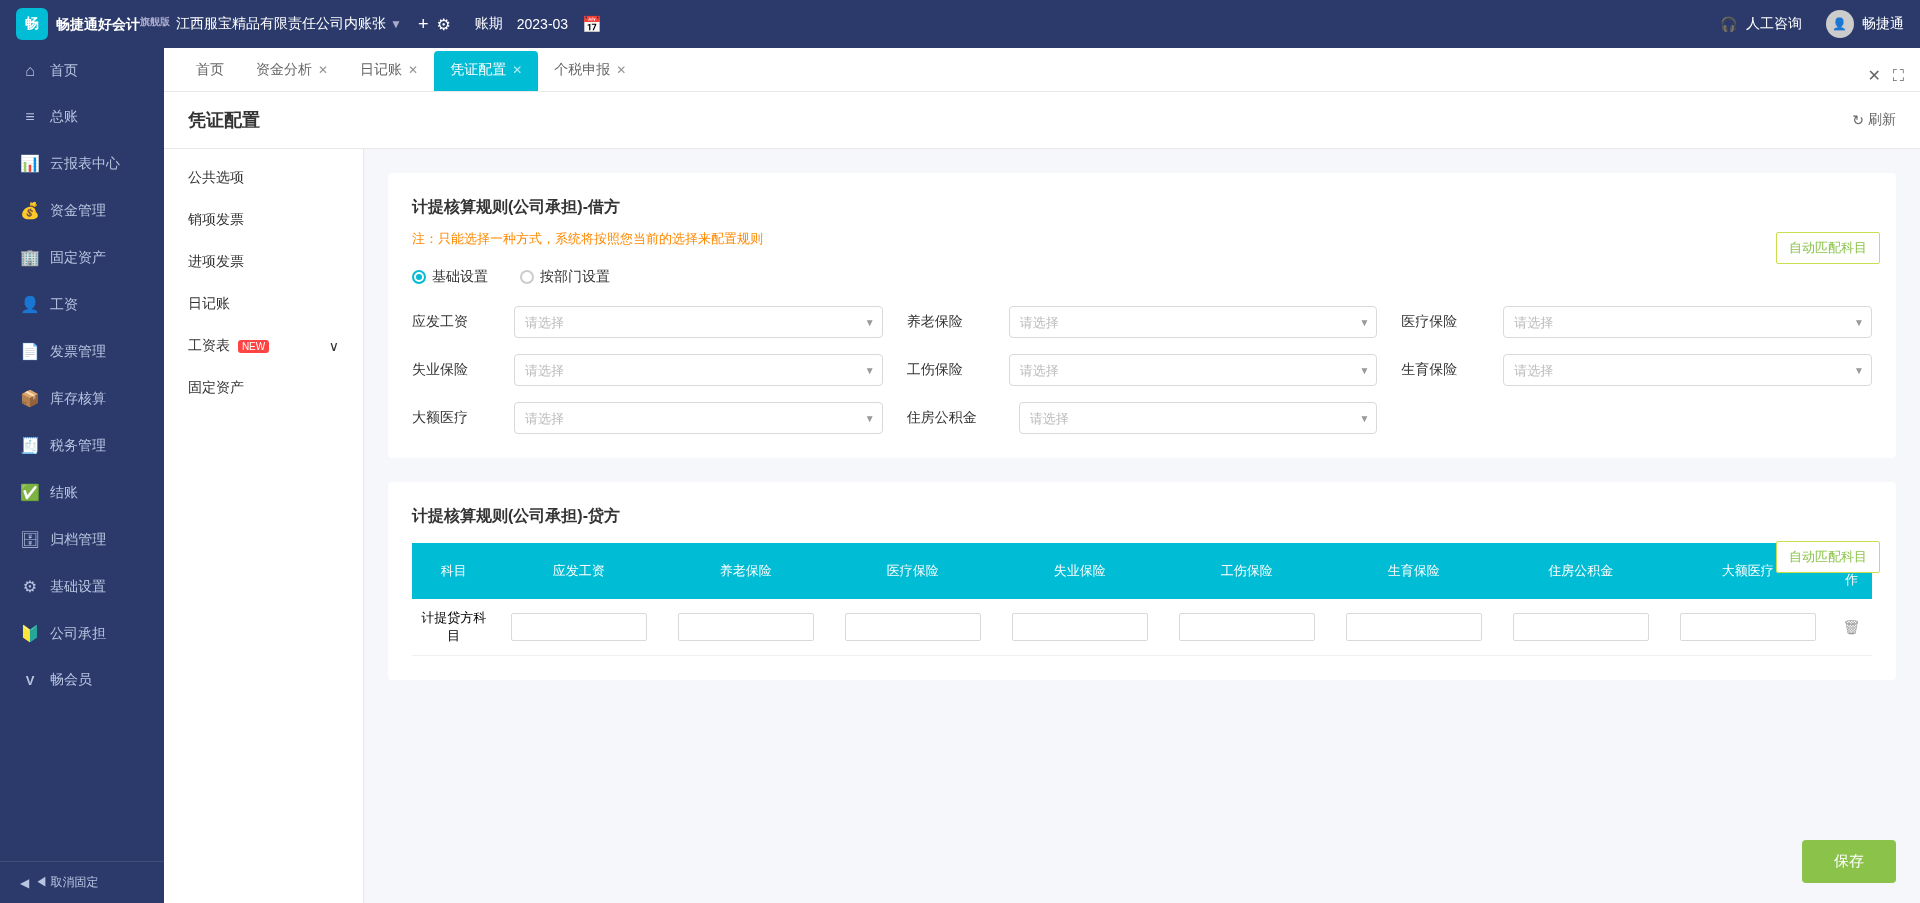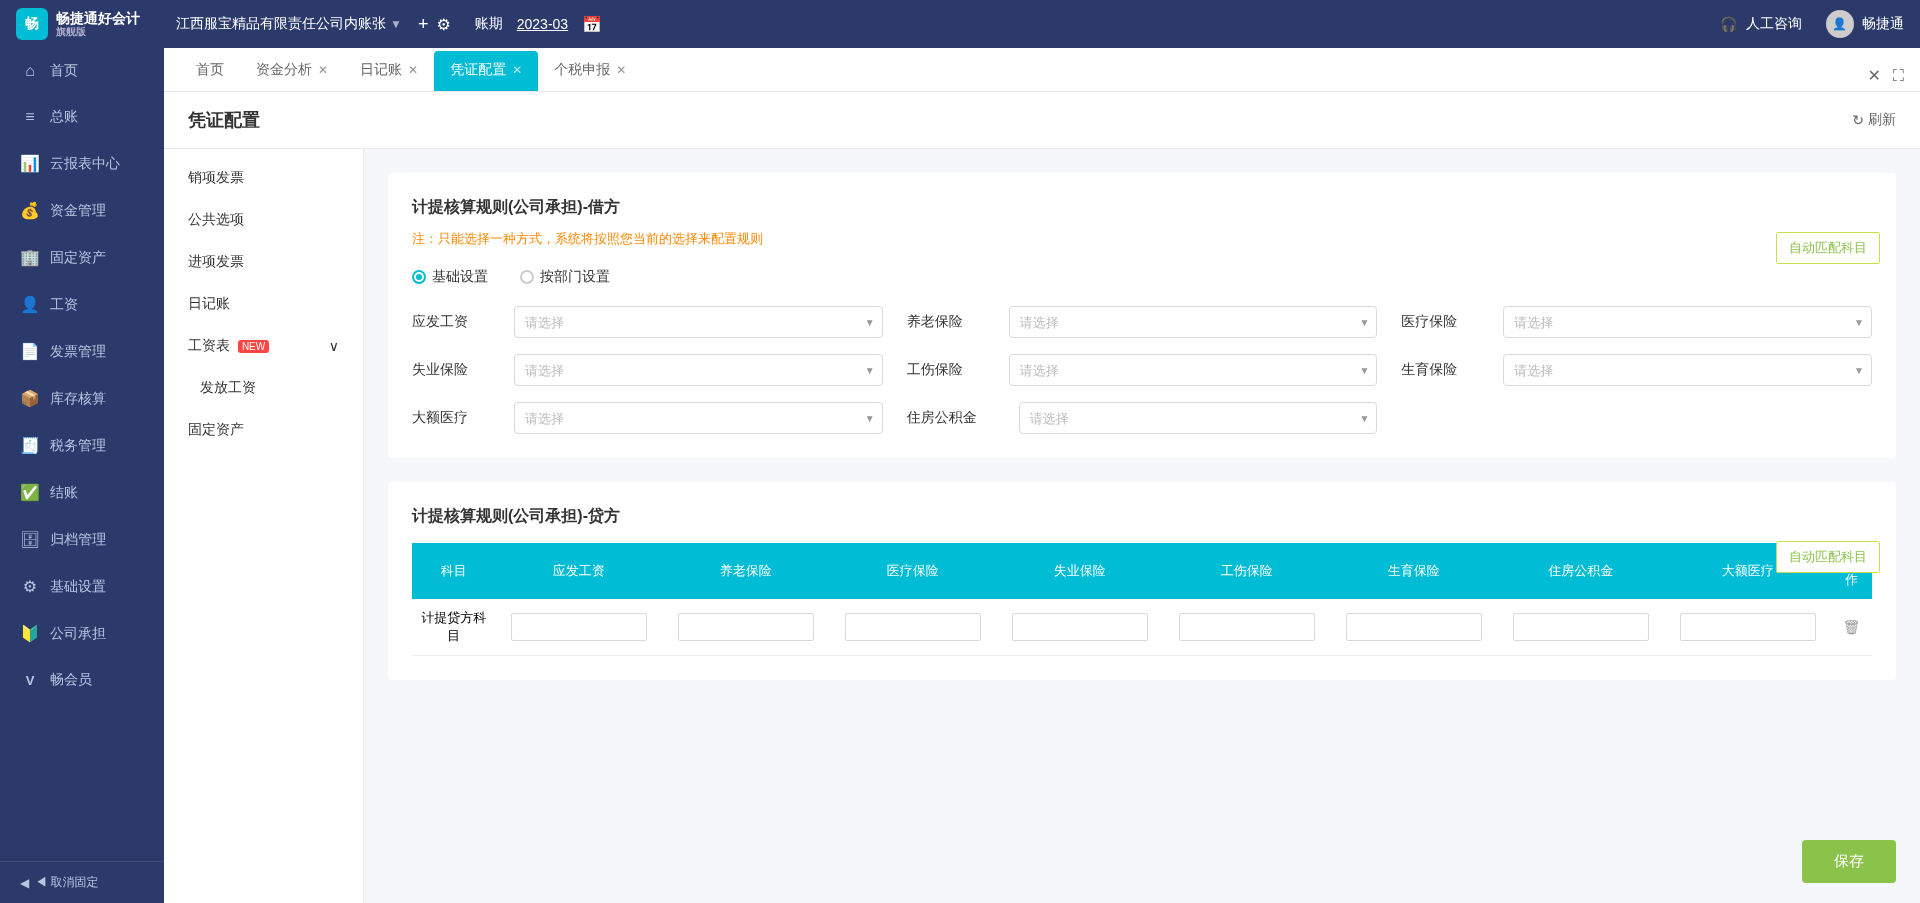--- a/index.html
+++ b/index.html
@@ -28,21 +28,21 @@
       height: 32px;
       background: #00bcd4;
       border-radius: 6px;
       display: flex;
       align-items: center;
       justify-content: center;
       color: white;
       font-size: 14px;
       font-weight: bold;
     }
-    .logo-text { display: flex; flex-direction: column; line-height: 1.2; }
+    .logo-text { display: flex; flex-direction: row; line-height: 1.2; }
     .logo-main { font-size: 14px; color: white; }
     .logo-sub { font-size: 10px; color: #aac; }
     .top-bar-company {
       color: white;
       font-size: 14px;
       cursor: pointer;
       display: flex;
       align-items: center;
       gap: 4px;
     }
@@ -452,21 +452,21 @@
   <div class="top-bar-company">
     <span>江西服宝精品有限责任公司内账张</span>
     <span style="font-size:12px; color:#aac;">▼</span>
   </div>
 
   <span class="top-bar-add">+</span>
   <span class="top-bar-gear">⚙</span>
 
   <div class="top-bar-period">
     <span>账期</span>
-    <span style="color:white;text-decoration:underline;">2023-03</span>
+    <span style="color:white;">2023-03</span>
     <span class="period-icon">📅</span>
   </div>
 
   <div class="top-bar-actions">
     <div class="user-section">
       <span>🎧</span>
       <span>人工咨询</span>
     </div>
     <div class="user-section">
       <div class="user-avatar">👤</div>
@@ -574,30 +574,29 @@
         <span class="page-title">凭证配置</span>
         <div class="refresh-btn">
           <span>↻</span>
           <span>刷新</span>
         </div>
       </div>
 
       <div class="two-panel">
 
         <div class="left-nav">
+          <div class="left-nav-item">公共选项</div>
           <div class="left-nav-item">销项发票</div>
-          <div class="left-nav-item">公共选项</div>
           <div class="left-nav-item">进项发票</div>
           <div class="left-nav-item">日记账</div>
           <div class="left-nav-group">
             <span>工资表 <span class="new-badge">NEW</span></span>
             <span>∨</span>
           </div>
           <div class="left-nav-sub">
-            <div class="left-nav-item">发放工资</div>
           </div>
           <div class="left-nav-item">固定资产</div>
         </div>
 
         <div class="right-content">
 
           <div class="section" style="position:relative;">
             <div style="position:absolute; top:16px; right:16px;">
               <button class="auto-match-btn">自动匹配科目</button>
             </div>

